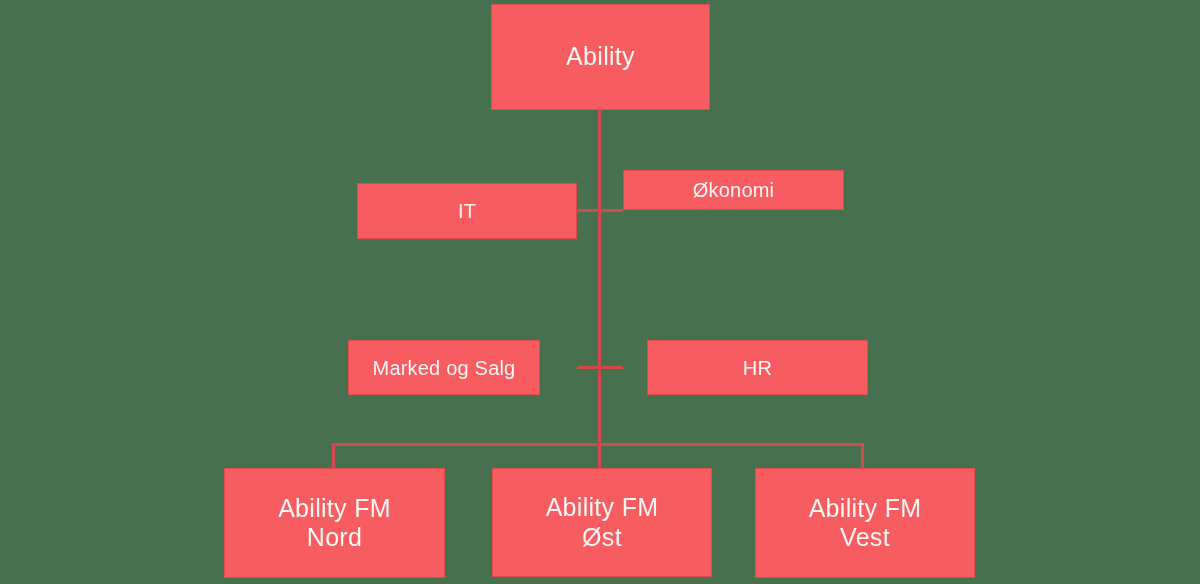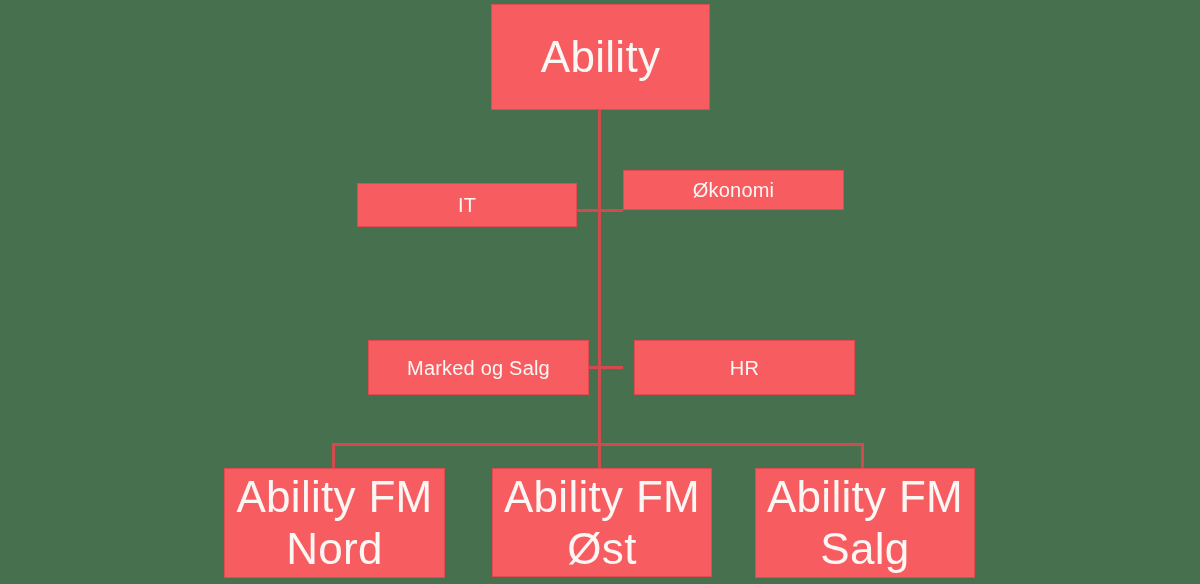--- a/index.html
+++ b/index.html
@@ -20,21 +20,21 @@
     background: #F65C60;
     border: 1px solid rgba(192, 58, 63, 0.45);
     color: #FCF6F4;
     display: flex;
     flex-direction: column;
     align-items: center;
     justify-content: center;
     text-align: center;
   }
   .node .ln { display: block; }
-  .node.lg { font-size: 44px; line-height: 1.18; font-weight: 400; letter-spacing: 0.3px; }
+  .node.lg { font-size: 25px; line-height: 1.18; font-weight: 400; letter-spacing: 0.3px; }
   .node.sm { font-size: 20px; line-height: 1.2; font-weight: 400; letter-spacing: 0.2px; }
   .line { position: absolute; background: #D04A4E; }
   .line.h { height: 3px; }
   .line.v { width: 3px; }
 </style>
 </head>
 <body>
 
 <div class="stage">
 
@@ -42,39 +42,39 @@
   <div class="line h" style="left:577px; top:209px; width:46px;"></div>
   <div class="line h" style="left:577px; top:366px; width:46px;"></div>
   <div class="line h" style="left:332px; top:443px; width:532px;"></div>
   <div class="line v" style="left:332px; top:443px; height:25px;"></div>
   <div class="line v" style="left:861px; top:443px; height:25px;"></div>
 
   <div class="node lg" style="left:491px; top:4px; width:219px; height:106px;">
     <span class="ln">Ability</span>
   </div>
 
-  <div class="node sm" style="left:357px; top:183px; width:220px; height:44px;">
+  <div class="node sm" style="left:357px; top:183px; width:220px; height:56px;">
     <span class="ln">IT</span>
   </div>
   <div class="node sm" style="left:623px; top:170px; width:221px; height:40px;align-items:center;">
     <span class="ln">Økonomi</span>
   </div>
-  <div class="node sm" style="left:368px; top:340px; width:221px; height:55px;">
+  <div class="node sm" style="left:348px; top:340px; width:192px; height:55px;">
     <span class="ln">Marked og Salg</span>
   </div>
-  <div class="node sm" style="left:634px; top:340px; width:221px; height:55px;">
+  <div class="node sm" style="left:647px; top:340px; width:221px; height:55px;">
     <span class="ln">HR</span>
   </div>
 
   <div class="node lg" style="left:224px; top:468px; width:221px; height:110px;">
     <span class="ln">Ability FM</span>
     <span class="ln">Nord</span>
   </div>
   <div class="node lg" style="left:492px; top:468px; width:220px; height:109px;">
     <span class="ln">Ability FM</span>
     <span class="ln">Øst</span>
   </div>
   <div class="node lg" style="left:755px; top:468px; width:220px; height:110px;">
     <span class="ln">Ability FM</span>
-    <span class="ln">Salg</span>
+    <span class="ln">Vest</span>
   </div>
 
 </div>
 
 </body></html>

